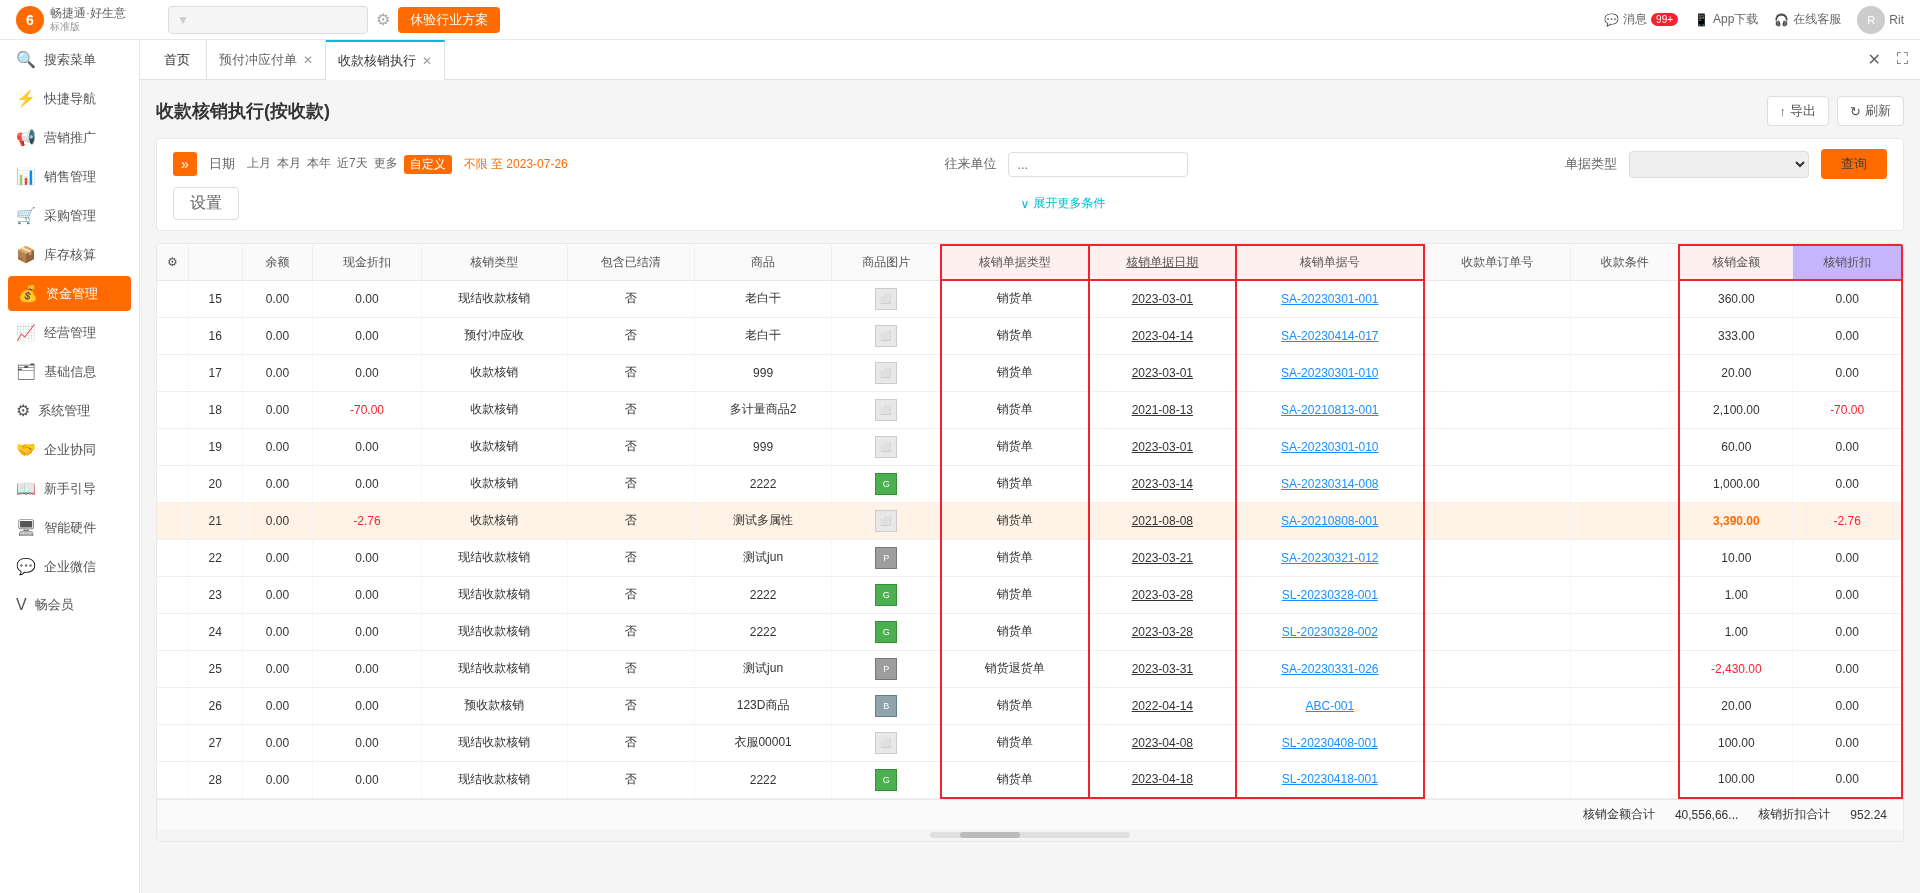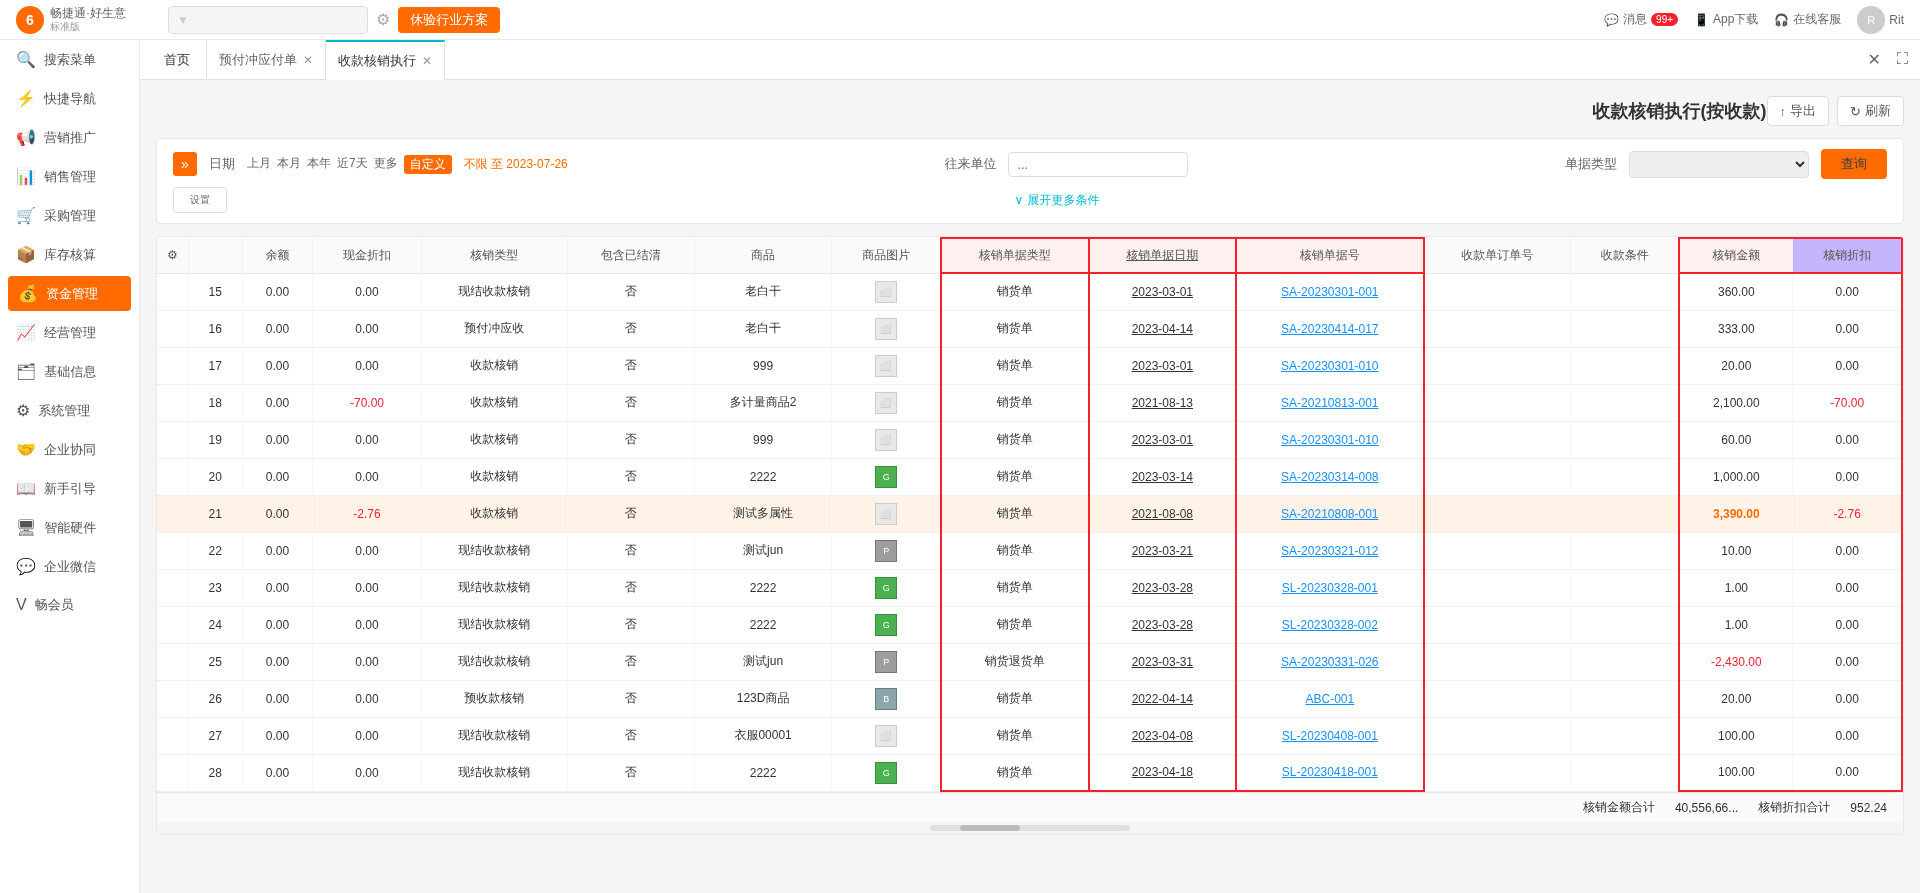--- a/index.html
+++ b/index.html
@@ -97,21 +97,21 @@
       color: #333;
       border-top: 2px solid #00bcd4;
     }
     .tab-close { color: #999; font-size: 12px; }
     .tab-bar-end { margin-left: auto; display: flex; gap: 8px; }
     .tab-bar-btn { color: #666; cursor: pointer; font-size: 16px; padding: 4px; }
 
     
     .page-content { flex: 1; overflow: auto; padding: 16px; background: #f5f5f5; }
     .page-header {
-      display: flex; align-items: center; justify-content: flex-end;
+      display: flex; align-items: center; justify-content: space-between;
       margin-bottom: 12px;
     }
     .page-title { font-size: 18px; font-weight: bold; color: #333; }
     .page-actions { display: flex; gap: 8px; }
     .action-btn {
       display: flex; align-items: center; gap: 4px;
       padding: 5px 12px; border: 1px solid #ddd;
       border-radius: 4px; background: #fff; cursor: pointer; font-size: 13px; color: #555;
     }
 
@@ -142,21 +142,21 @@
       color: #00bcd4; cursor: pointer; font-size: 12px;
       display: flex; align-items: center; gap: 4px; margin: 0 auto;
     }
     .search-btn {
       background: #ff6b00; color: #404040;
       border: none; border-radius: 4px;
       padding: 6px 20px; font-size: 13px; cursor: pointer;
     }
     .setting-btn {
       background: #fff; color: #666; border: 1px solid #ddd;
-      border-radius: 4px; padding: 5px 16px; font-size: 10px; cursor: pointer;
+      border-radius: 4px; padding: 5px 16px; font-size: 16px; cursor: pointer;
     }
 
     
     .table-container {
       background: #fff; border: 1px solid #e8e8e8;
       border-radius: 4px; overflow: auto;
     }
     table { width: 100%; border-collapse: collapse; font-size: 12px; }
     th {
       background: #fafafa; padding: 8px 10px;

